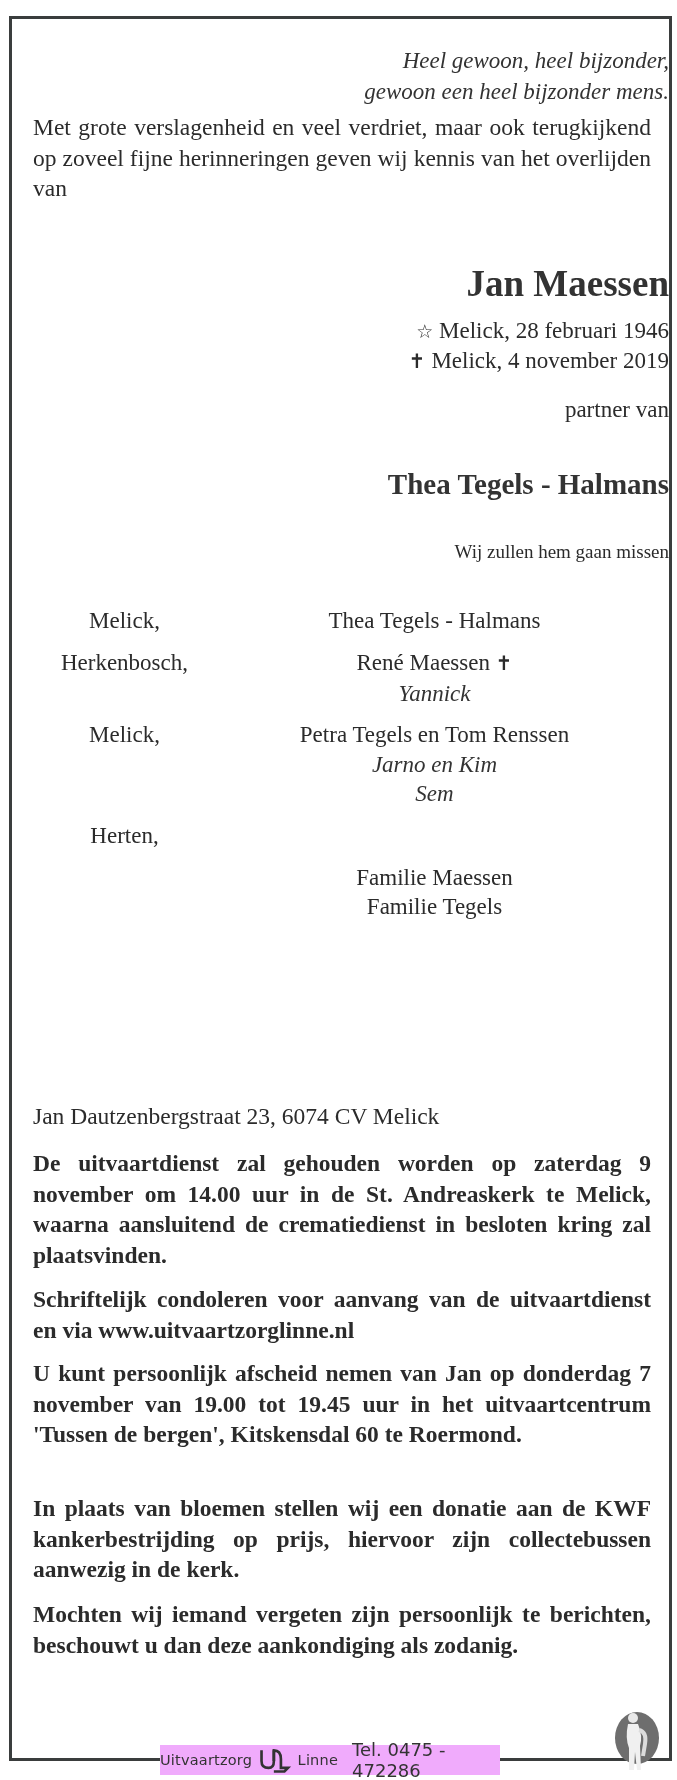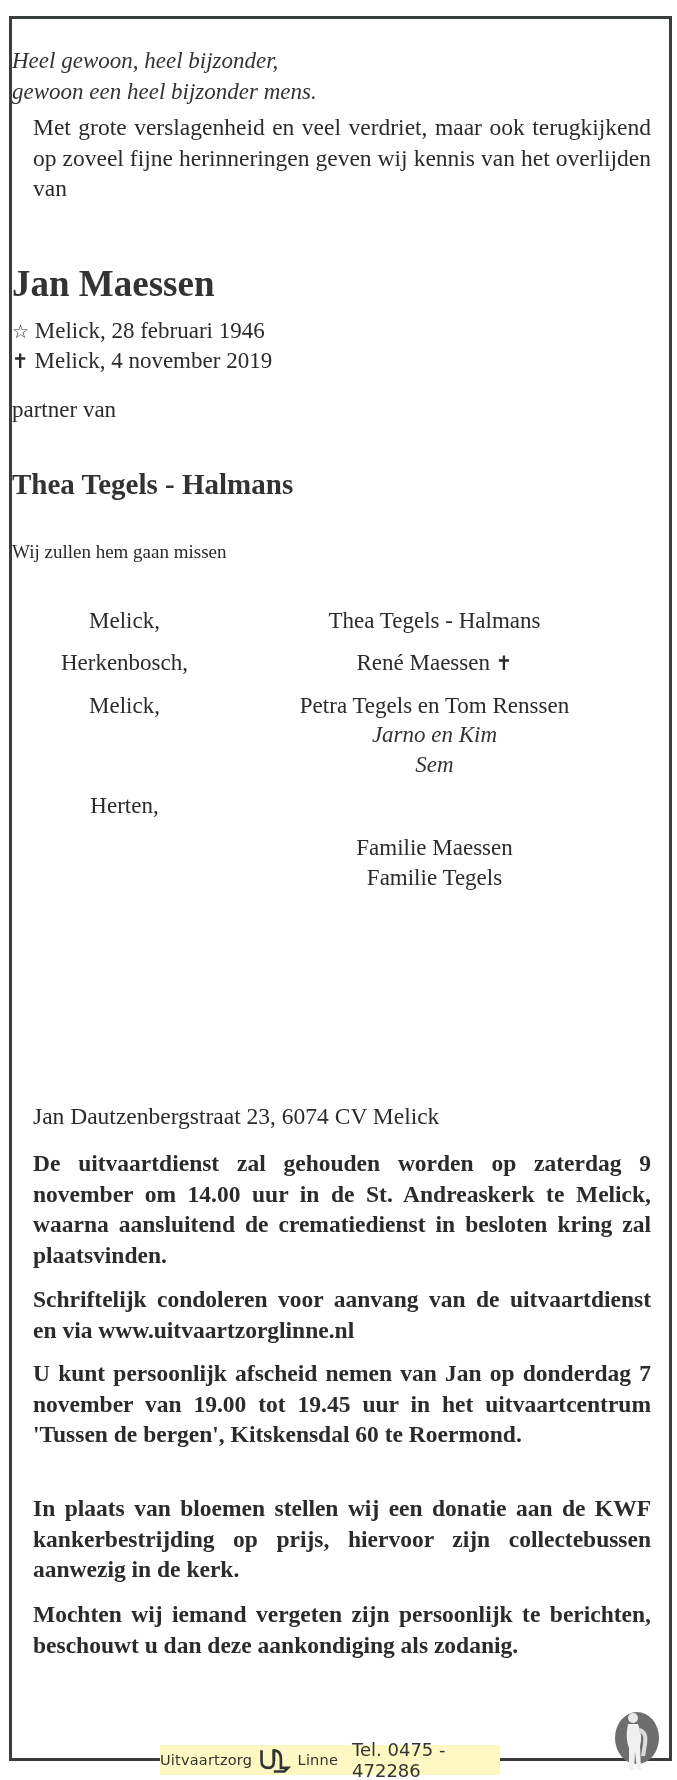--- a/index.html
+++ b/index.html
@@ -1,39 +1,39 @@
 <!DOCTYPE html>
 <html><head>
 <meta charset="utf-8">
 <style>
   html, body { margin: 0; padding: 0; background: #ffffff; }
   body { width: 677px; height: 1780px; position: relative; overflow: hidden;
          font-family: "Liberation Serif", "DejaVu Serif", serif; color: #2b2b2b; }
   .frame { position: absolute; left: 9px; top: 16px; width: 657px; height: 1739px;
            border: 3px solid #3a3d3d; box-sizing: content-box; }
-  .center { position: absolute; left: 12px; width: 657px; text-align: left; }
+  .center { position: absolute; left: 12px; width: 657px; text-align: right; }
   .motto { font-style: italic; font-size: 23px; line-height: 31px; top: 45px; color: #333; }
   .para { position: absolute; left: 33px; width: 618px; font-size: 23.5px; line-height: 30.5px;
           text-align: justify; color: #2b2b2b; }
   .para.last-left { text-align-last: left; font-weight: bold; }
   .name { font-weight: bold; font-size: 37px; line-height: 44px; top: 262px; color: #333; }
   .dates { font-size: 23px; line-height: 30px; top: 316px; }
   .partner-label { font-size: 23px; top: 395px; line-height: 30px; }
   .partner-name { font-weight: bold; font-size: 29px; top: 466px; line-height: 36px; color: #333; }
   .miss { font-size: 19px; top: 537px; line-height: 30px; }
   .family { position: absolute; left: 29px; top: 606px; width: 620px; font-size: 23px; color: #2b2b2b; }
   .fam-group { display: flex; margin-bottom: 12px; text-align: center; }
   .fam-place { width: 191px; flex: none; line-height: 30px; }
   .fam-names { flex: 1; }
   .fam-line { line-height: 29.5px; white-space: nowrap; }
   .fam-line.italic { font-style: italic; color: #333; }
   .cross { font-family: "DejaVu Sans", sans-serif; font-size: 20px; font-weight: bold; }
   .star { font-family: "DejaVu Sans", sans-serif; font-size: 19px; font-weight: normal; }
   .footer { position: absolute; left: 0; top: 1745px; width: 677px; height: 30px; }
-  .footer-bg { position: absolute; left: 160px; top: 0; width: 340px; height: 30px; background: #fef9c3; display: flex; align-items: center; justify-content: center; gap: 6px;
+  .footer-bg { position: absolute; left: 160px; top: 0; width: 340px; height: 30px; background: #f0abfc; display: flex; align-items: center; justify-content: center; gap: 6px;
                font-family: "DejaVu Sans", "Liberation Sans", sans-serif; color: #333; }
   .footer-brand { font-size: 14.5px; letter-spacing: 0.2px; }
   .footer-tel { font-size: 18px; margin-left: 8px; }
   .logo { width: 38px; height: 30px; }
   .badge { position: absolute; left: 613px; top: 1708px; width: 48px; height: 66px; }
 </style>
 </head>
 <body>
 
 <div class="frame"></div>
@@ -66,20 +66,21 @@
     <div class="fam-group">
       <div class="fam-place">Melick,</div>
       <div class="fam-names">
         <div class="fam-line"><span>Thea Tegels - Halmans</span></div>
       </div>
     </div>
     <div class="fam-group">
       <div class="fam-place">Herkenbosch,</div>
       <div class="fam-names">
         <div class="fam-line"><span>René Maessen</span> <span class="cross">✝</span></div>
+        <div class="fam-line italic"><span>Yannick</span></div>
       </div>
     </div>
     <div class="fam-group">
       <div class="fam-place">Melick,</div>
       <div class="fam-names">
         <div class="fam-line"><span>Petra Tegels en Tom Renssen</span></div>
         <div class="fam-line italic"><span>Jarno en Kim</span></div>
         <div class="fam-line italic"><span>Sem</span></div>
       </div>
     </div>

